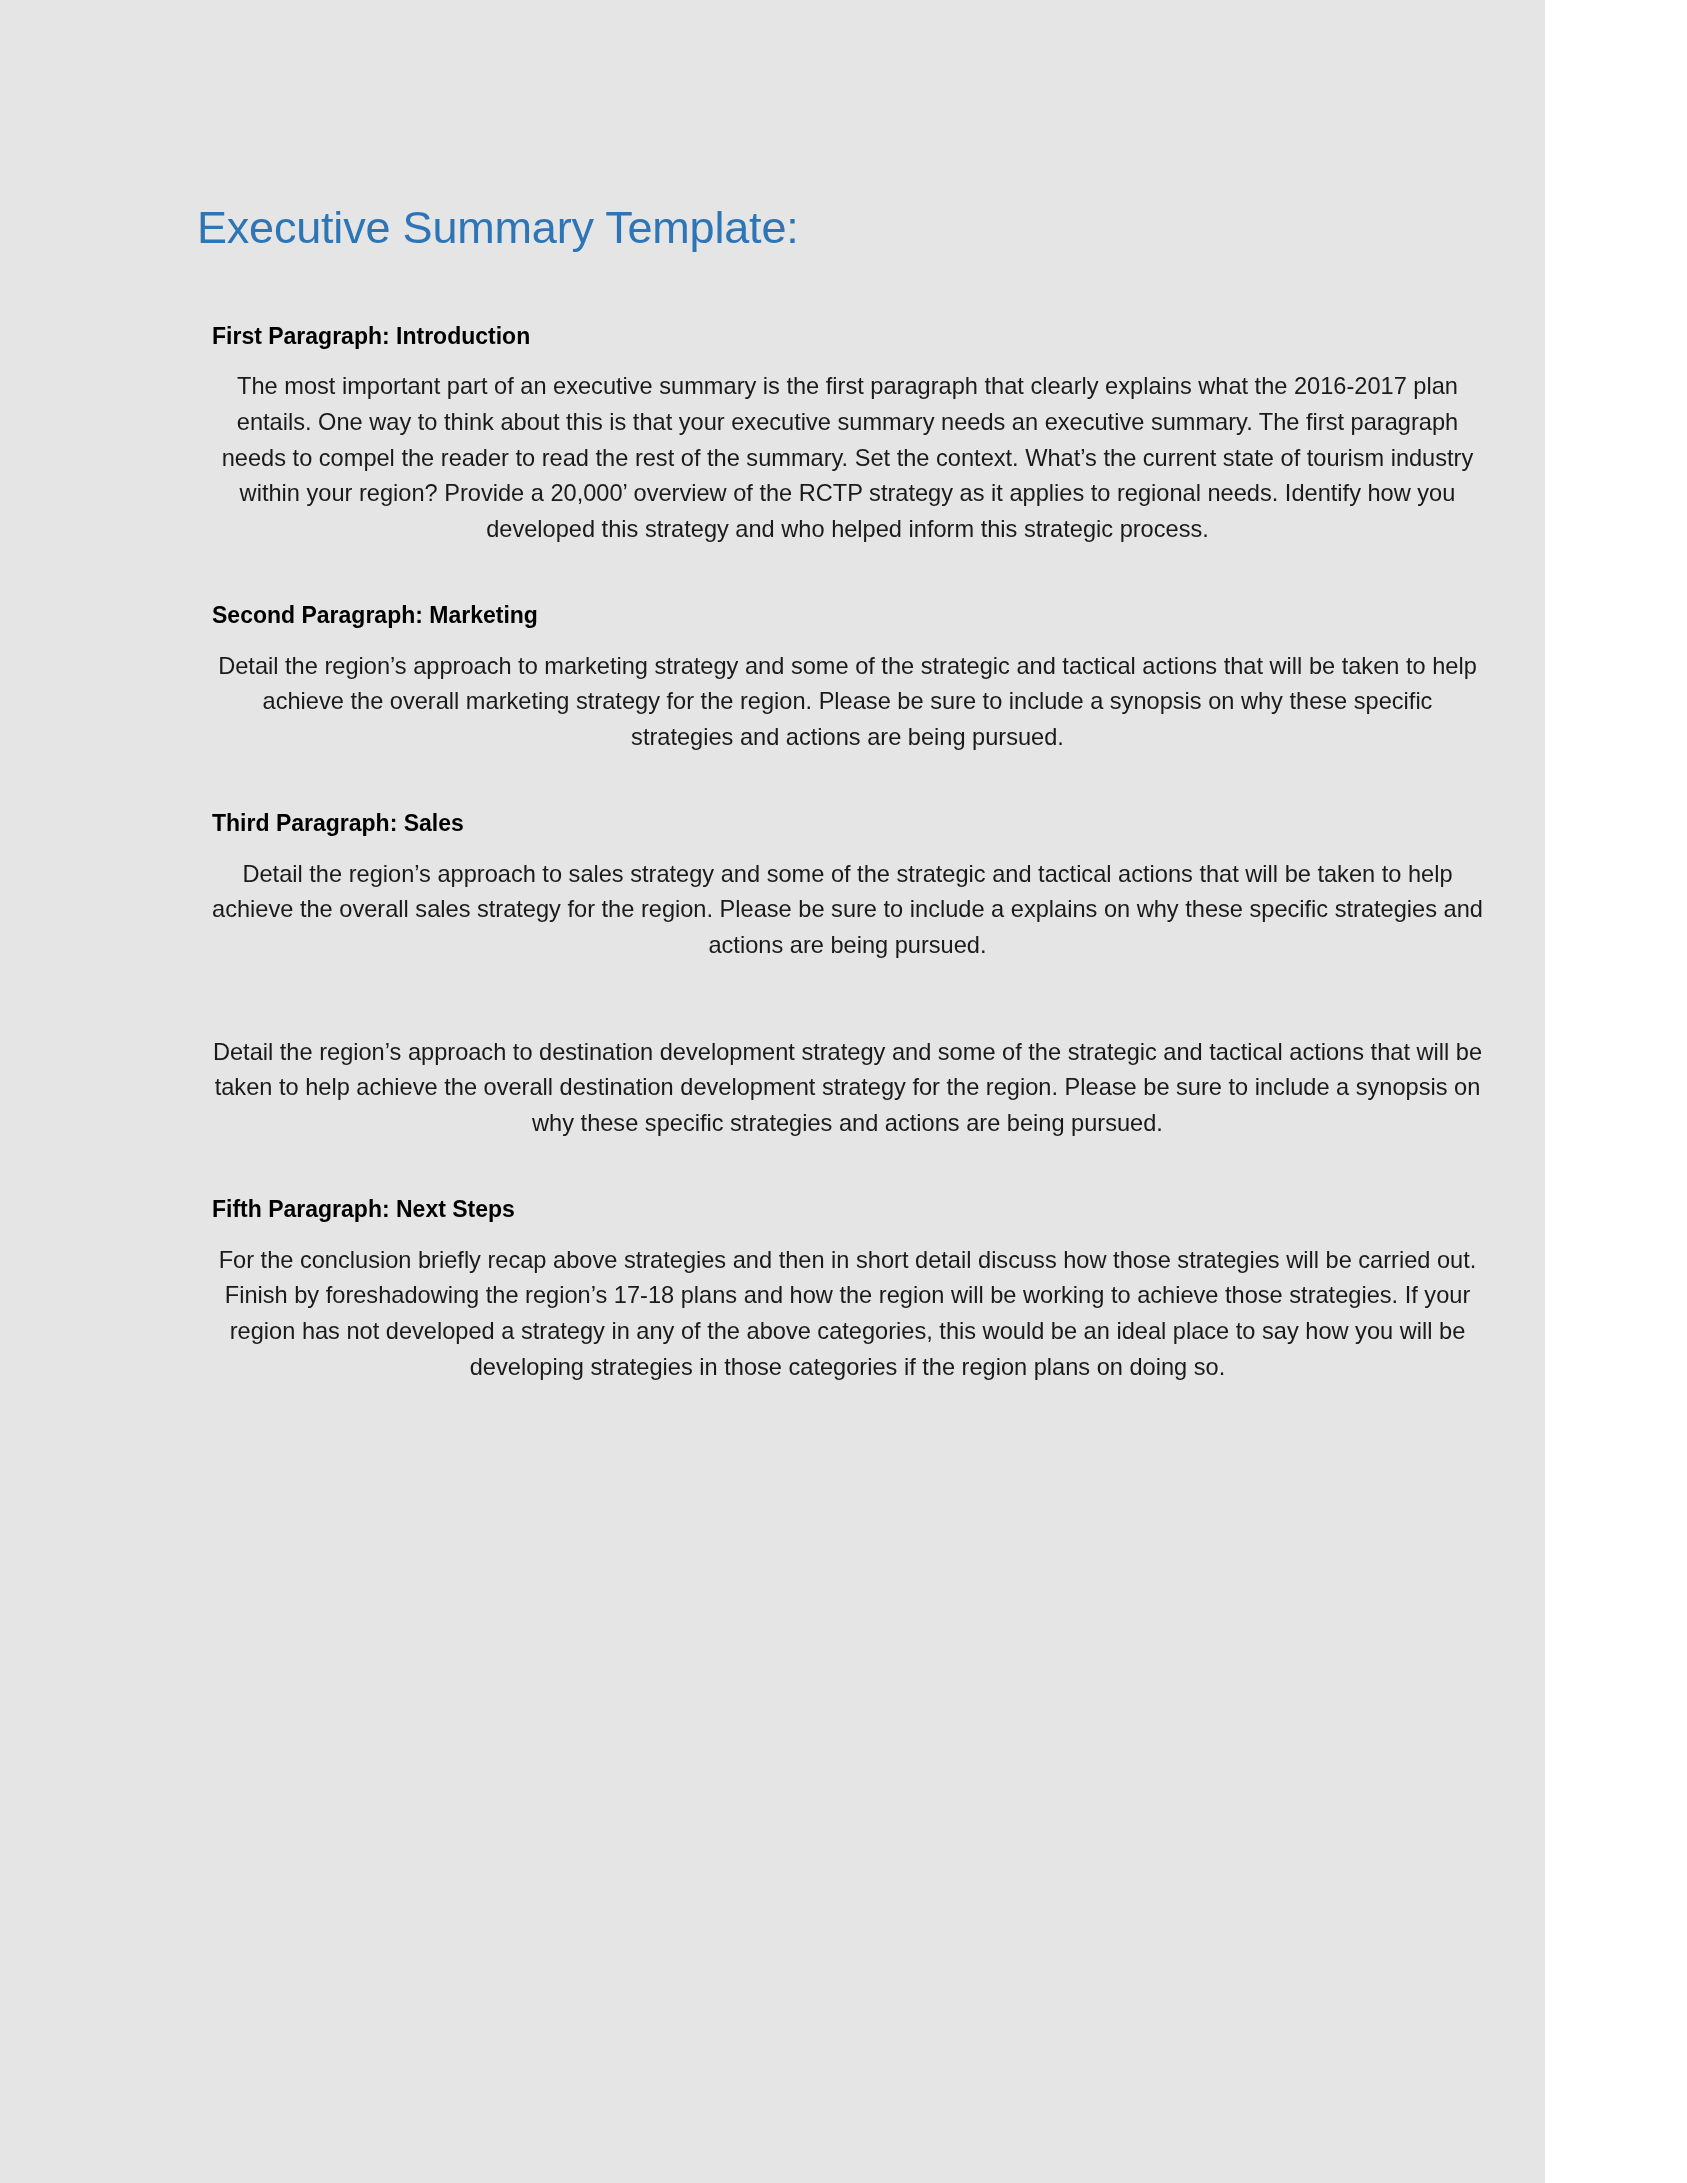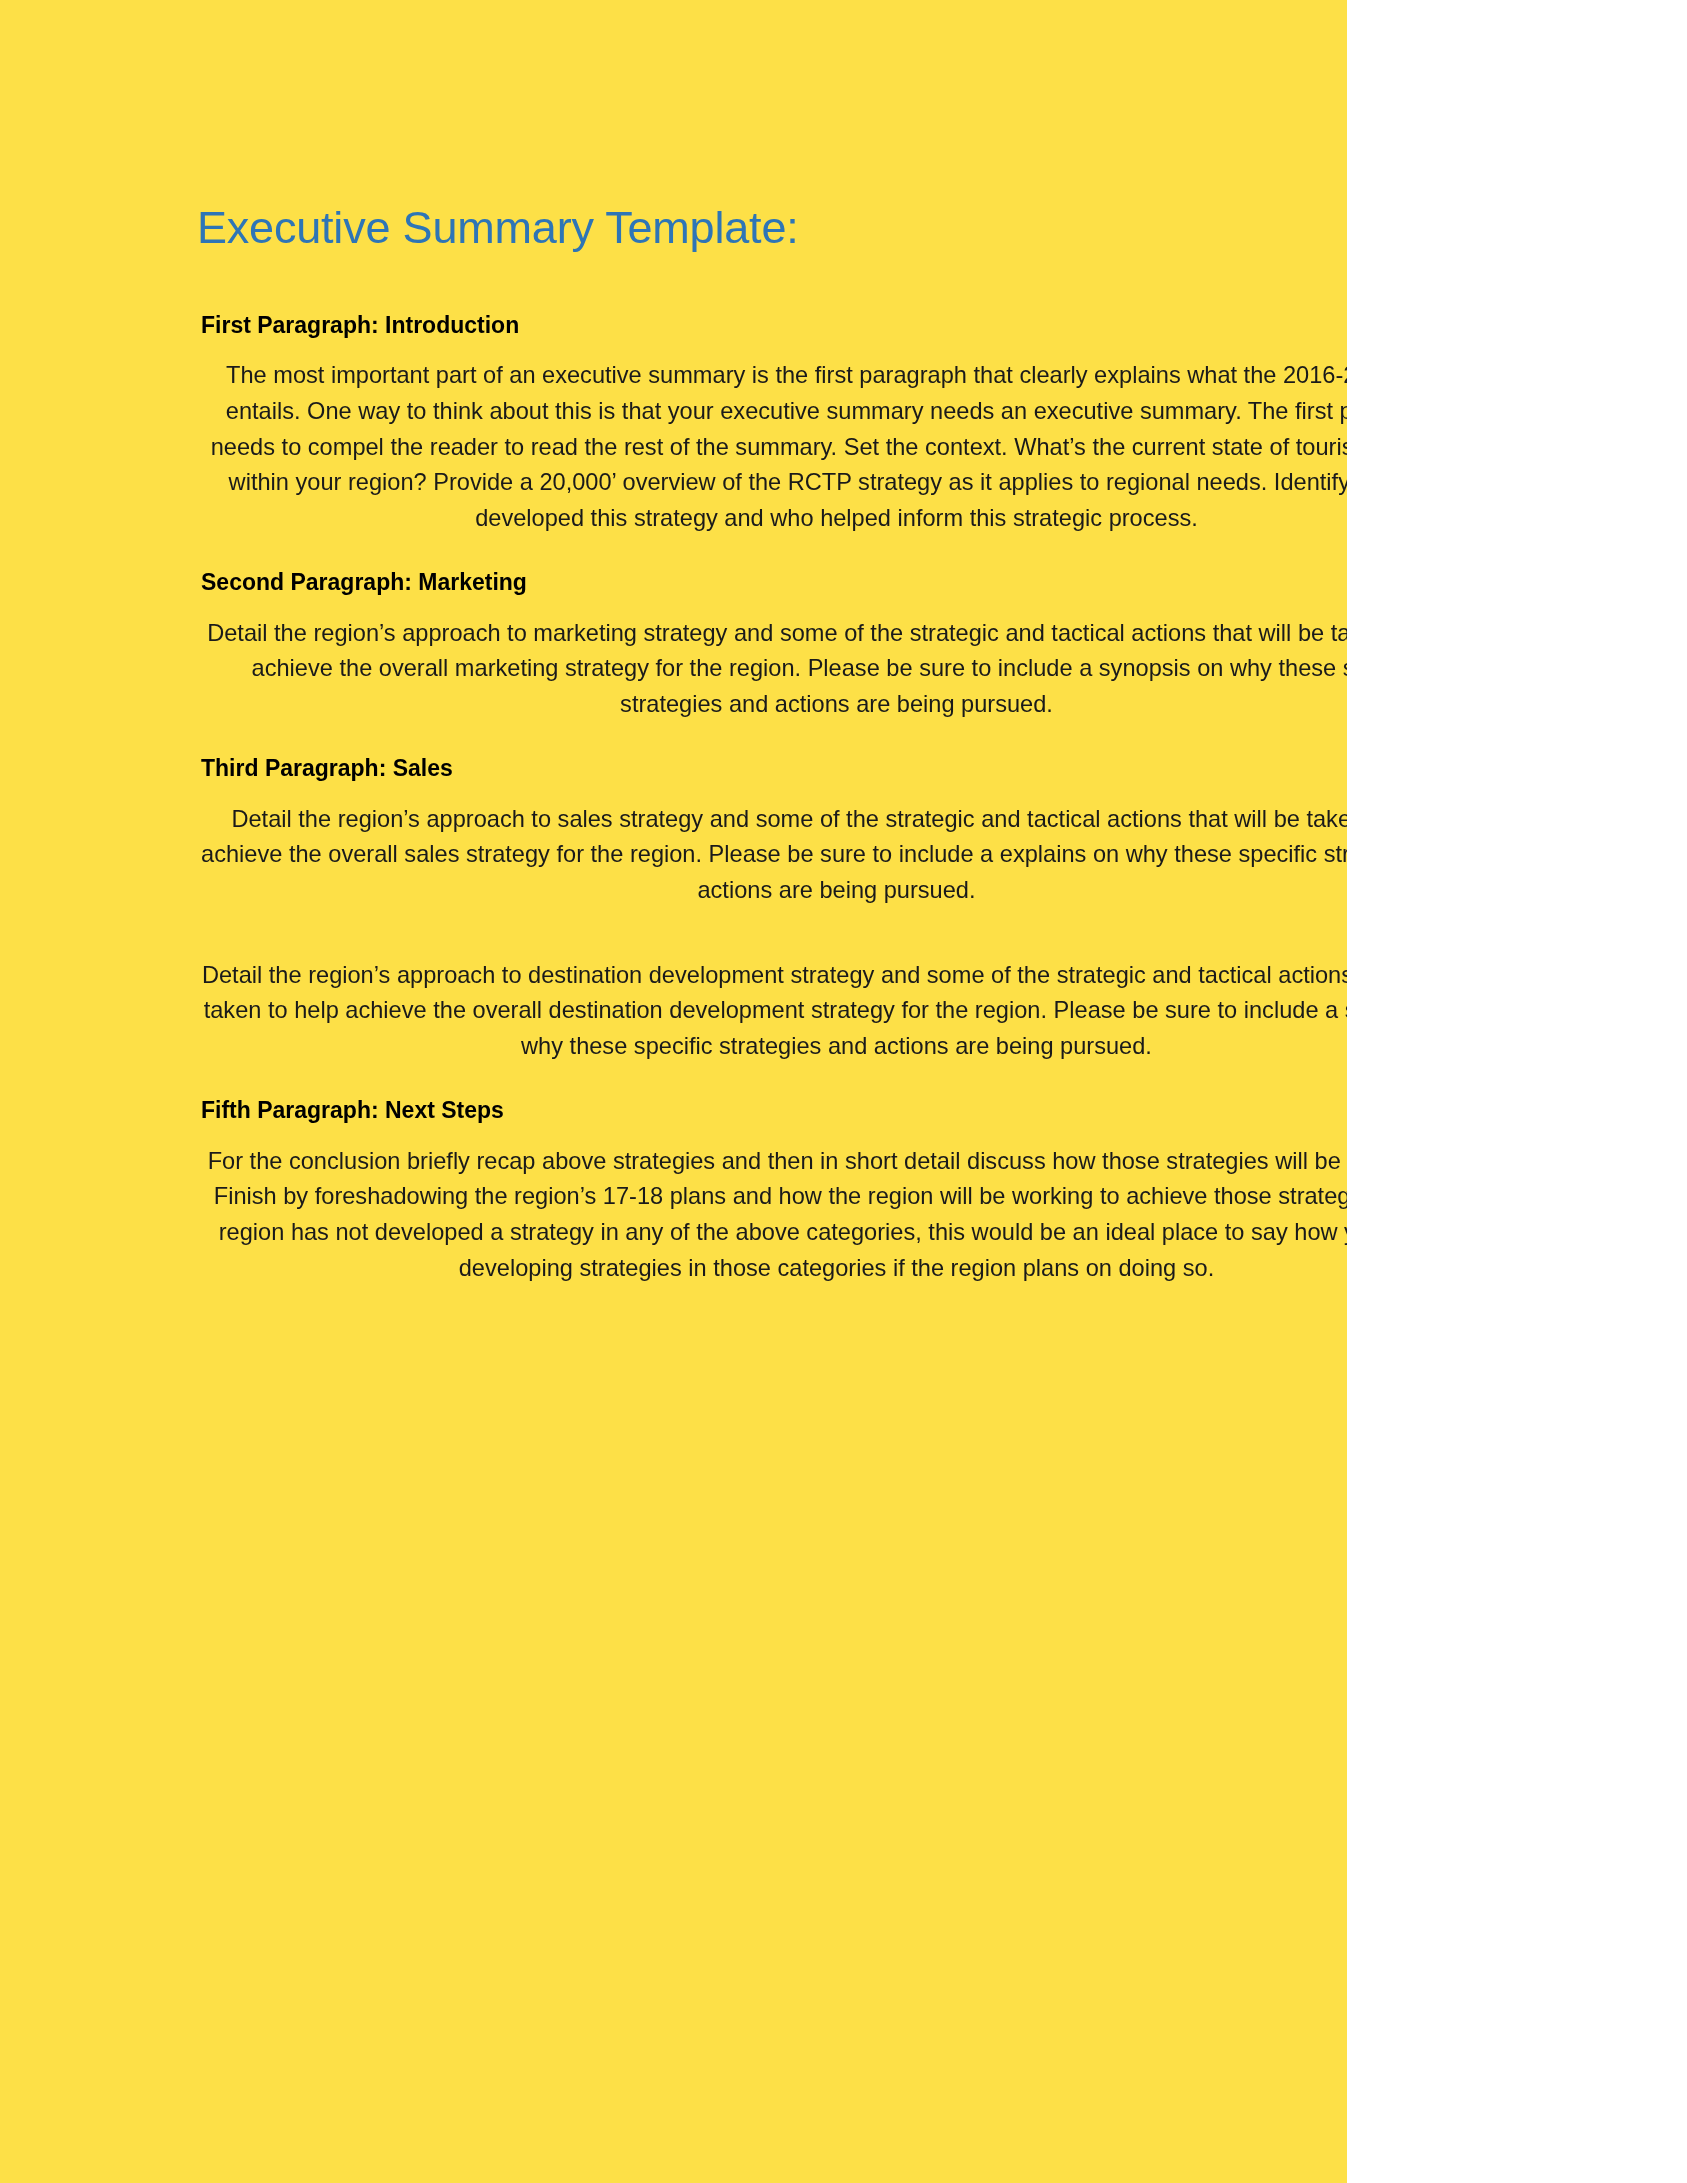--- a/index.html
+++ b/index.html
@@ -4,23 +4,23 @@
 <title>Executive Summary Template</title>
 <style>
   html, body {
     margin: 0;
     padding: 0;
     background: #ffffff;
   }
 
   .page {
     position: relative;
-    width: 1347px;
+    width: 1545px;
     height: 2184px;
-    background: #fde047;
+    background: #e5e5e5;
     box-sizing: border-box;
     overflow: hidden;
     font-family: "Liberation Sans", sans-serif;
   }
 
   .content {
     position: absolute;
     left: 197px;
     top: 203px;
     width: 1280px;
@@ -32,21 +32,21 @@
     font-weight: 400;
     color: #2E75B6;
     letter-spacing: -0.2px;
     line-height: 1.1;
     margin: 0 0 0 0;
     padding: 0;
     white-space: nowrap;
   }
 
   .section {
-    margin: 4px;
+    margin: 15px;
     padding: 0;
   }
 
   .section-heading {
     font-family: "Liberation Sans", sans-serif;
     font-size: 23px;
     font-weight: 700;
     color: #000000;
     line-height: 1.3;
     margin: 0;

